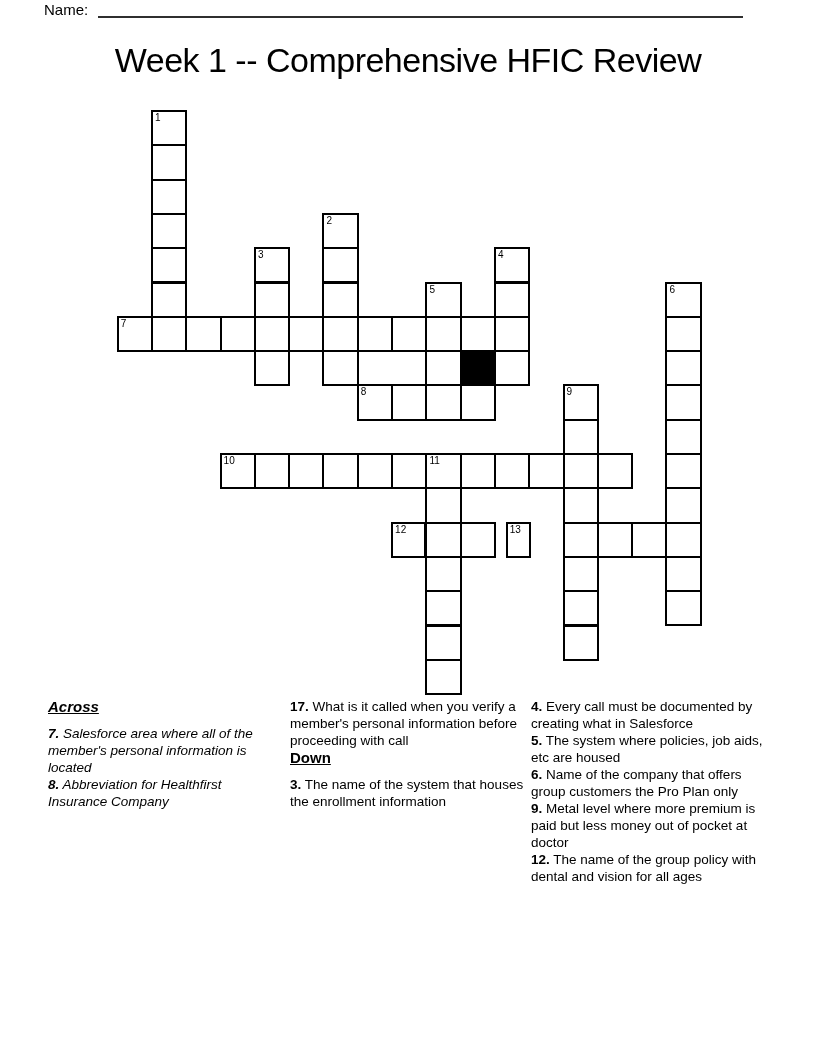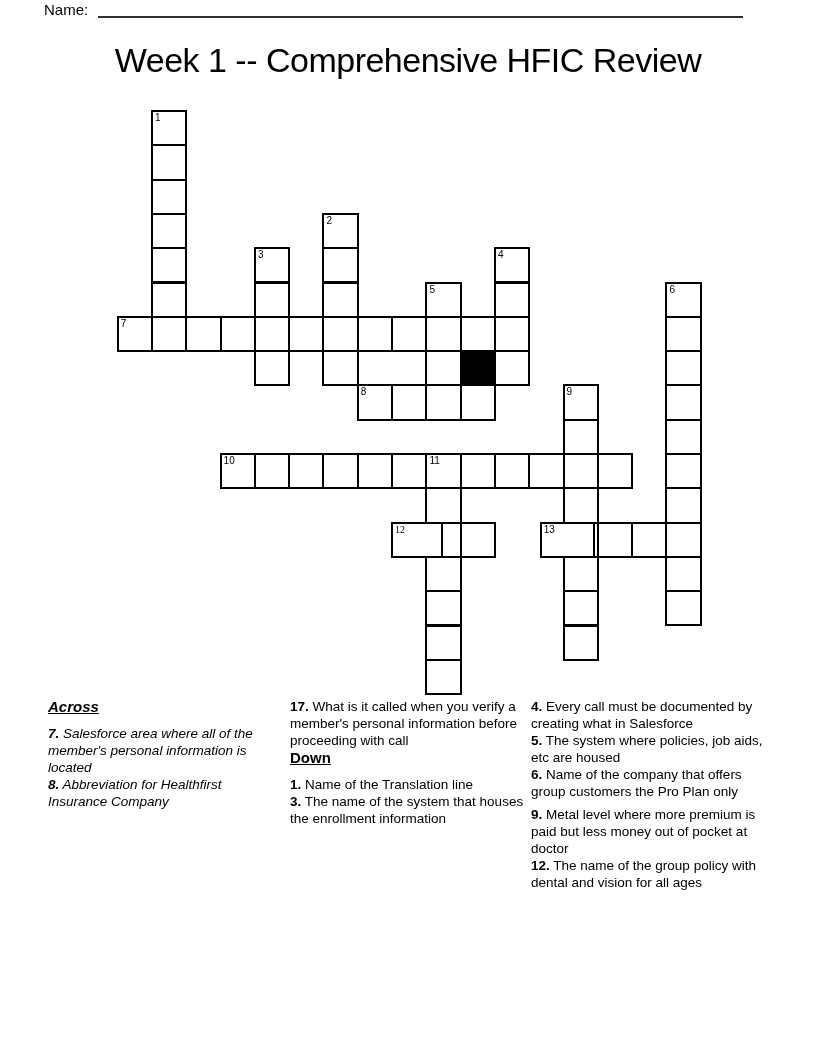--- a/index.html
+++ b/index.html
@@ -24,21 +24,21 @@
   .cell .num { position:absolute; top:0px; left:2px; font-size:10px;
                line-height:11px; font-weight:normal; }
   
   .clue-col { position:absolute; top:698px; width:234px; }
   #clue-col-0 { left:48px;font-style:italic; }
   #clue-col-1 { left:290px; }
   #clue-col-2 { left:531px; }
   .clue-heading { font-size:15px; font-weight:bold; text-decoration:underline;
                   line-height:17px; margin:0 0 10px 0; }
   .clue { font-size:13.5px; line-height:17px; margin:0; }
-  .clue.gap { margin-top:6px; }
+  .clue.gap { margin-top:0; }
   .clue b { font-weight:bold; }
 </style>
 </head>
 <body>
 
 <span class="name-label">Name:</span>
 <div class="name-line"></div>
 <h1 class="page-title">Week 1 -- Comprehensive HFIC Review</h1>
 
 <div id="grid">
@@ -126,42 +126,41 @@
     <div class="cell" style="left: 343px; top: 343px; width: 36.3px; height: 36.3px;"></div>
     <div class="cell" style="left: 377.3px; top: 343px; width: 36.3px; height: 36.3px;"></div>
     <div class="cell" style="left: 411.6px; top: 343px; width: 36.3px; height: 36.3px;"></div>
     <div class="cell" style="left: 480.2px; top: 343px; width: 36.3px; height: 36.3px;"></div>
     <div class="cell" style="left: 308.7px; top: 377.3px; width: 36.3px; height: 36.3px;"></div>
     <div class="cell" style="left: 308.7px; top: 411.6px; width: 36.3px; height: 36.3px;"></div>
     <div class="cell" style="left: 308.7px; top: 445.9px; width: 36.3px; height: 36.3px;"></div>
     <div class="cell" style="left: 308.7px; top: 480.2px; width: 36.3px; height: 36.3px;"></div>
     <div class="cell" style="left: 308.7px; top: 514.5px; width: 36.3px; height: 36.3px;"></div>
     <div class="cell" style="left: 308.7px; top: 548.8px; width: 36.3px; height: 36.3px;"></div>
-    <div class="cell" style="left: 274.4px; top: 411.6px; width: 52px; height: 36.3px; font-family: Liberation Serif, serif;">
+    <div class="cell" style="left: 274.4px; top: 411.6px; width: 35px; height: 36.3px;">
       <span class="num">12</span>
     </div>
     <div class="cell" style="left: 343px; top: 411.6px; width: 36.3px; height: 36.3px;"></div>
-    <div class="cell" style="left: 423px; top: 411.6px; width: 55px; height: 36.3px;">
+    <div class="cell" style="left: 389px; top: 411.6px; width: 25px; height: 36.3px;">
       <span class="num">13</span>
     </div>
     <div class="cell" style="left: 480.2px; top: 411.6px; width: 36.3px; height: 36.3px;"></div>
     <div class="cell" style="left: 514.5px; top: 411.6px; width: 36.3px; height: 36.3px;"></div>
     <div class="cell" style="left: 240.1px; top: 240.1px; width: 70.6px; height: 36.3px;"></div>
     <div class="cell black" style="left: 343px; top: 240.1px; width: 36.3px; height: 36.3px;"></div>
   </div>
 
 <div class="clue-col" id="clue-col-0">
     <div class="clue-heading">Across</div>
     <p class="clue"><b>7.</b> Salesforce area where all of the member's personal information is located</p>
     <p class="clue"><b>8.</b> Abbreviation for Healthfirst Insurance Company</p>
   </div>
 <div class="clue-col" id="clue-col-1">
     <p class="clue"><b>17.</b> What is it called when you verify a member's personal information before proceeding with call</p>
     <div class="clue-heading">Down</div>
-    <p class="clue"><b>1.</b> Name of the Translation line</p>
     <p class="clue"><b>3.</b> The name of the system that houses the enrollment information</p>
   </div>
 <div class="clue-col" id="clue-col-2">
     <p class="clue"><b>4.</b> Every call must be documented by creating what in Salesforce</p>
     <p class="clue"><b>5.</b> The system where policies, job aids, etc are housed</p>
     <p class="clue"><b>6.</b> Name of the company that offers group customers the Pro Plan only</p>
     <p class="clue gap"><b>9.</b> Metal level where more premium is paid but less money out of pocket at doctor</p>
     <p class="clue"><b>12.</b> The name of the group policy with dental and vision for all ages</p>
   </div>
 

